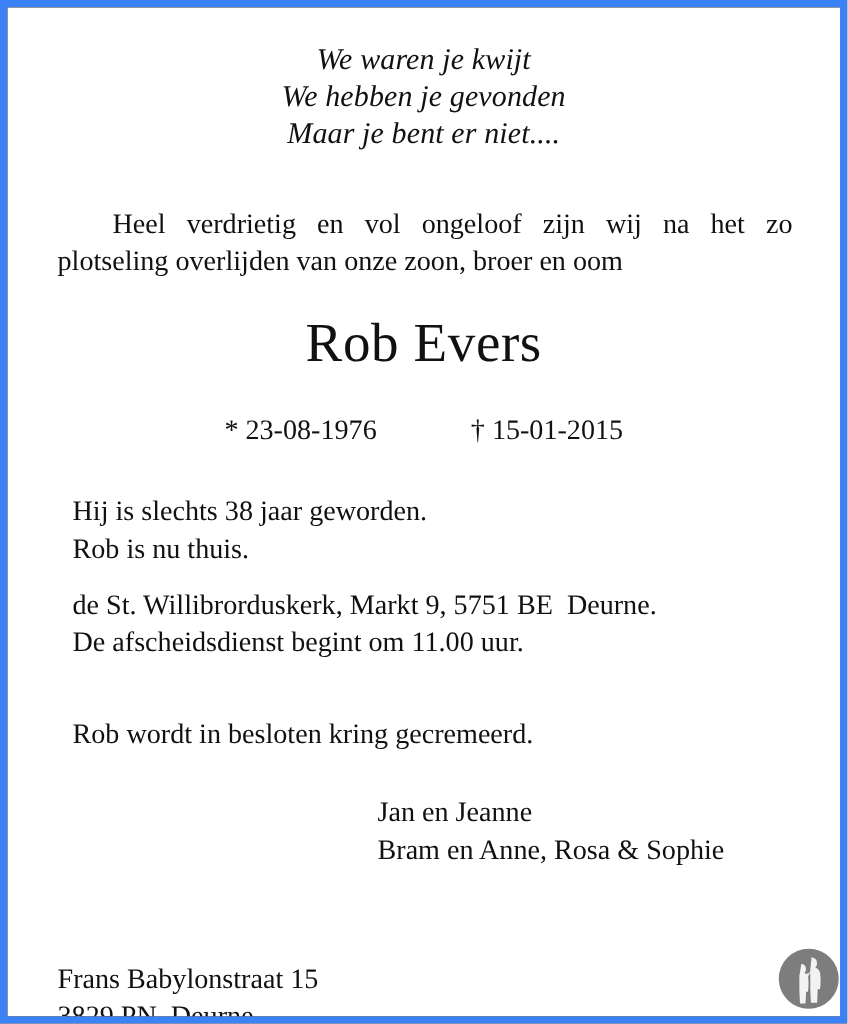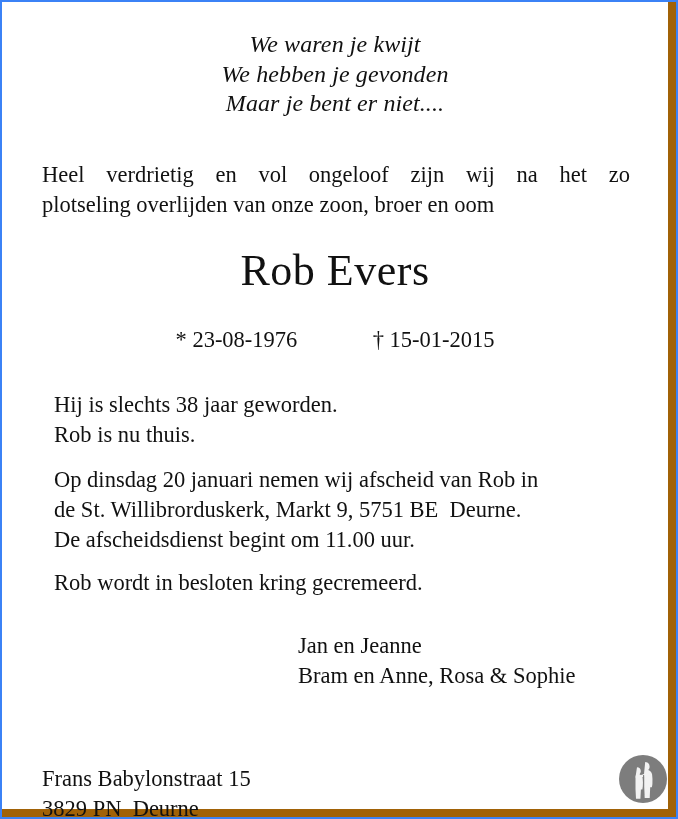--- a/index.html
+++ b/index.html
@@ -8,21 +8,21 @@
     padding: 0;
     background: #ffffff;
   }
 
   .card {
     position: relative;
     width: 678px;
     height: 819px;
     box-sizing: border-box;
     background: #a16207;
-    border: 2px solid #3b82f6;
+    border: 6px solid #3b82f6;
     overflow: hidden;
     font-family: "Liberation Serif", "DejaVu Serif", serif;
     color: #111111;
   }
 
   .inner {
     position: absolute;
     left: 0;
     top: 0;
     width: 666px;
@@ -56,20 +56,21 @@
     font-size: 22.5px;
     line-height: 30px;
     text-align: justify;
     text-align-last: left;
   }
   .intro .intro-line-1 {
     display: block;
     text-align: justify;
     text-align-last: justify;
     white-space: normal;
+    margin-left: 44px;
   }
   .intro .intro-line-2 {
     display: block;
     white-space: nowrap;
   }
 
   
   .name {
     position: absolute;
     left: 0;
@@ -194,21 +195,20 @@
       <span class="date-sep"></span>
       <span class="date-death">† 15-01-2015</span>
     </div>
 
     <div class="body-block para-1">
       <span class="body-line">Hij is slechts 38 jaar geworden.</span>
       <span class="body-line">Rob is nu thuis.</span>
     </div>
 
     <div class="body-block para-2">
-      <span class="body-line">Op dinsdag 20 januari nemen wij afscheid van Rob in</span>
       <span class="body-line">de St. Willibrorduskerk, Markt 9, 5751 BE  Deurne.</span>
       <span class="body-line">De afscheidsdienst begint om 11.00 uur.</span>
     </div>
 
     <div class="body-block para-3">
       <span class="body-line">Rob wordt in besloten kring gecremeerd.</span>
     </div>
 
     <div class="signature">
       <span class="sig-line">Jan en Jeanne</span>

